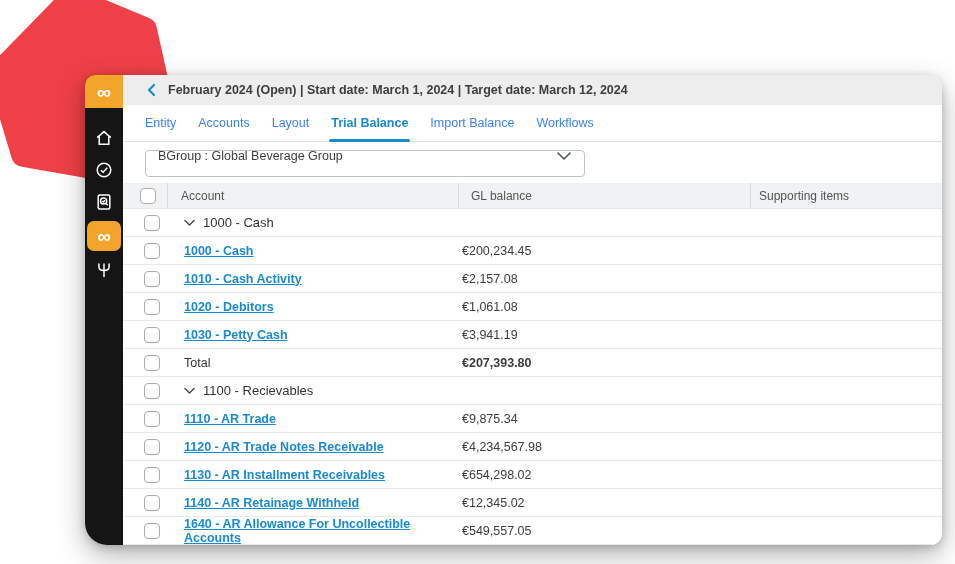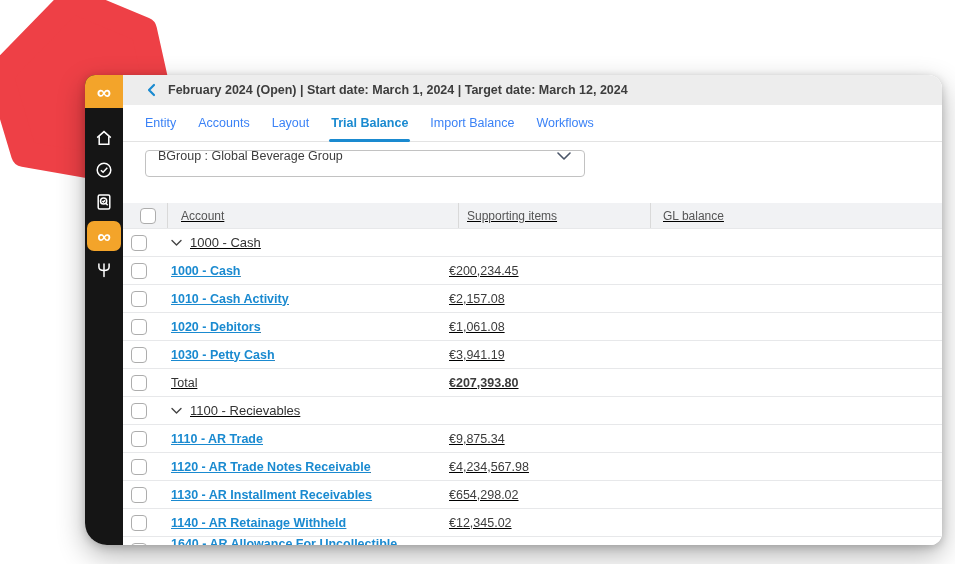--- a/index.html
+++ b/index.html
@@ -55,24 +55,24 @@
     height:100%;display:flex;align-items:center;}
   .tab.active{color:var(--accent-blue);font-weight:700;}
   .tab.active::after{content:"";position:absolute;left:-2px;right:-2px;bottom:-1px;
     height:3px;background:var(--accent-blue);border-radius:2px;}
 
   .selector{width:440px;height:27px;margin:8px 0 0 22px;border:1px solid #c2c2c2;
     border-radius:4px;display:flex;align-items:center;justify-content:space-between;
     padding:0 13px 15px 12px;cursor:pointer;background:#fff;flex-shrink:0;}
   .selector-value{font-size:12.5px;color:var(--text-dark);}
 
-  .table{margin-top:26px;display:flex;flex-direction:column;min-height:0;text-decoration:underline;}
+  .table{margin-top:6px;display:flex;flex-direction:column;min-height:0;}
   .thead{height:26px;background:var(--table-header-bg);display:flex;align-items:stretch;
     padding-left:17px;border-bottom:1px solid var(--row-border);flex-shrink:0;}
-  .trow{height:28px;display:flex;align-items:stretch;padding-left:8px;
+  .trow{height:28px;display:flex;align-items:stretch;padding-left:21px;
     border-bottom:1px solid var(--row-border);background:#fff;flex-shrink:0;}
   .cell{display:flex;align-items:center;}
   .c-cb{width:27px;}
   .c-acct{width:291px;padding-left:13px;}
   .c-gl{width:292px;justify-content:flex-start;padding-right:12px;}
   .c-supp{flex:1;padding-left:8px;}
   .thead .c-acct,.thead .c-gl,.thead .c-supp{border-left:1px solid var(--divider);}
   .th-label{font-size:12px;color:var(--text-muted);}
   .checkbox{width:16px;height:16px;border:1px solid #adadad;border-radius:4px;
     background:#fff;cursor:pointer;flex-shrink:0;}
@@ -160,25 +160,25 @@
       </div>
 
       <div class="table">
         <div class="thead">
           <span class="cell c-cb">
             <span class="checkbox"></span>
           </span>
           <span class="cell c-acct">
             <span class="th-label">Account</span>
           </span>
+          <span class="cell c-gl" style="justify-content:flex-start;padding-left:12px;">
+            <span class="th-label">GL balance</span>
+          </span>
           <span class="cell c-supp">
             <span class="th-label">Supporting items</span>
-          </span>
-          <span class="cell c-gl" style="justify-content:flex-start;padding-left:12px;">
-            <span class="th-label">GL balance</span>
           </span>
         </div>
         <div>
             <div class="trow group">
               <span class="cell c-cb">
                 <span class="checkbox"></span>
               </span>
               <span class="cell c-acct">
                 <span class="chev-group">
                   <svg width="11" height="8" viewBox="0 0 11 8">

